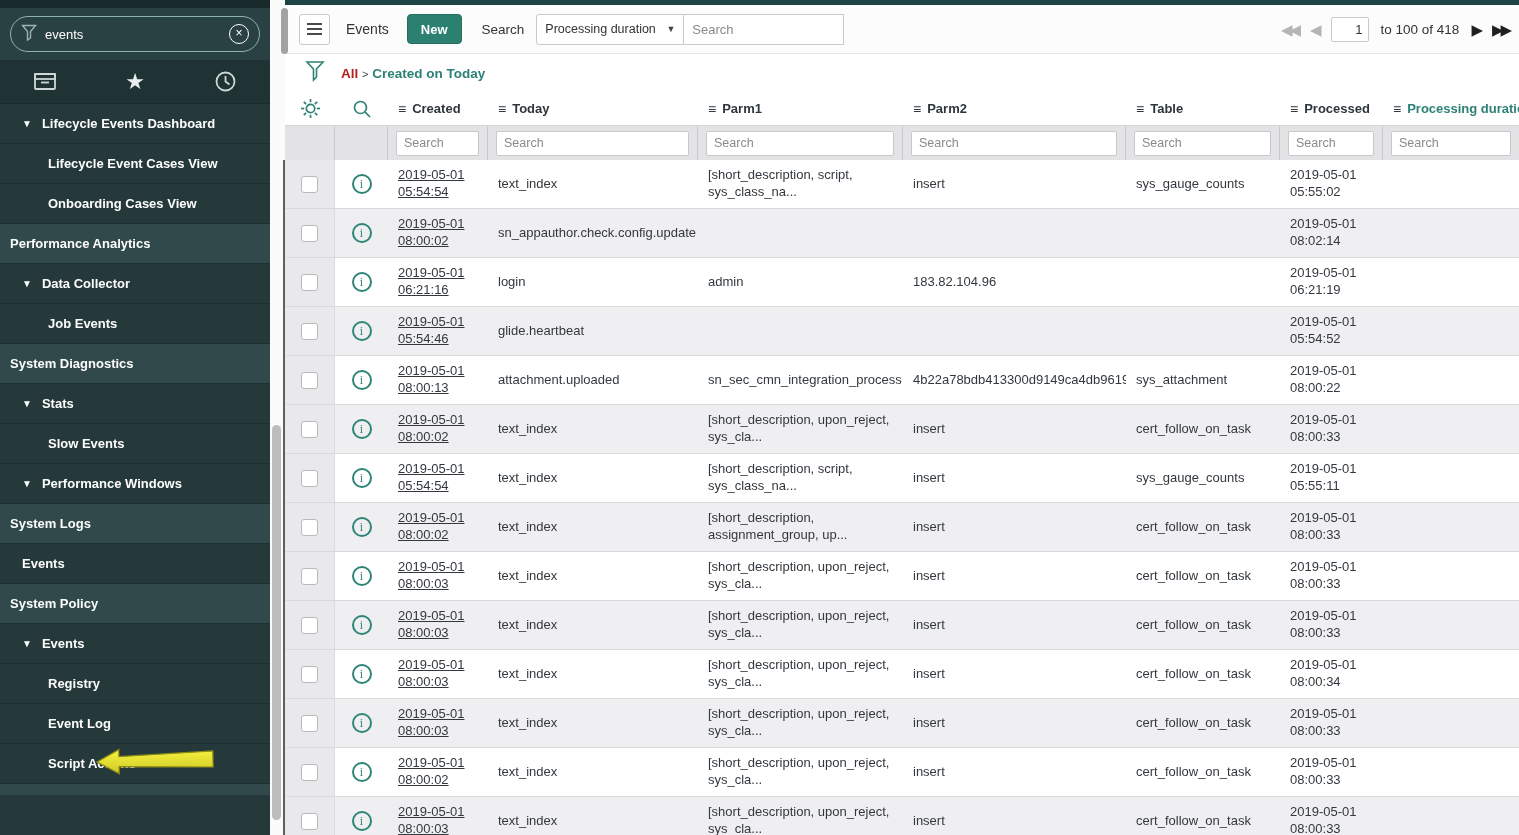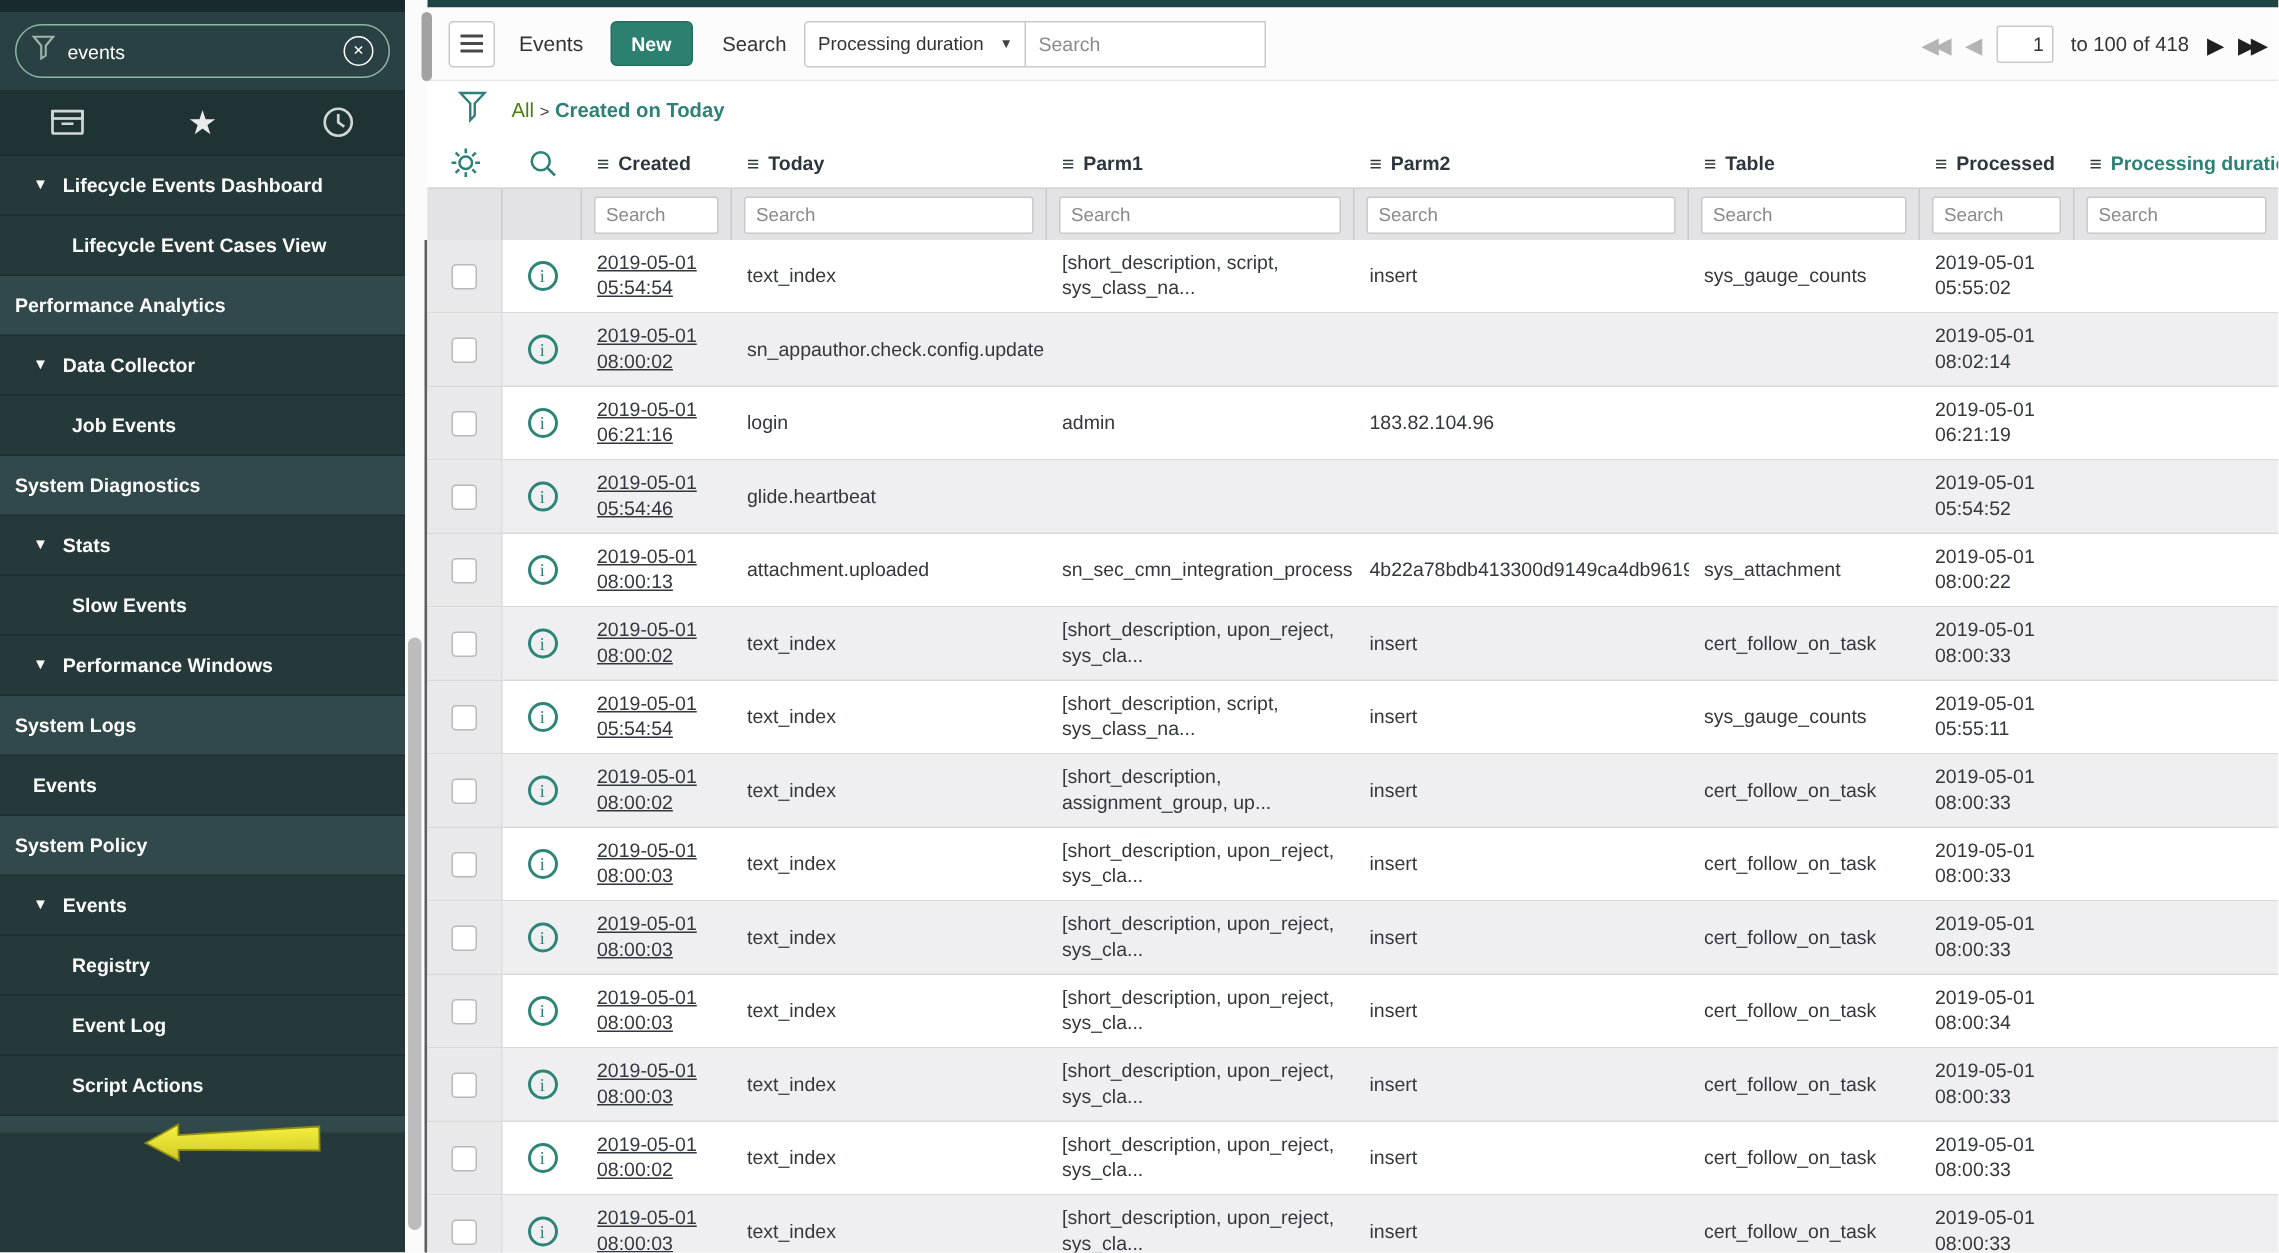--- a/index.html
+++ b/index.html
@@ -47,21 +47,21 @@
 
   .paging { position:absolute; right:10px; top:0; height:49px; display:flex; align-items:center; gap:12px; }
   .pg-btn { font-size:15px; letter-spacing:-3px; cursor:pointer; }
   .pg-btn.disabled { color:#b4b4b6; cursor:default; }
   .pg-btn.on { color:#1f1f1f; }
   .pg-input { width:38px; height:25px; border:1px solid #c9c9c9; border-radius:2px; text-align:right; font-size:13px; padding:0 5px; color:#333; font-family:"Liberation Sans",sans-serif; }
   .pg-range { font-size:13.5px; color:#333; }
 
   .breadcrumb { height:38px; display:flex; align-items:center; padding:0 20px; background:#fff; gap:8px; }
   .bc-text { font-size:13.5px; }
-  .bc-all { color:#4d7c0f; cursor:pointer; }
+  .bc-all { color:#b91c1c; cursor:pointer;font-weight:bold; }
   .bc-sep { color:#444; font-size:11px; }
   .bc-cond { color:#2e8176; cursor:pointer;font-weight:bold; }
 
   
   .lrow { display:grid; grid-template-columns:50px 53px 100px 210px 205px 223px 154px 103px minmax(0,1fr); }
   .hdr { height:33px; align-items:center; background:#fff; }
   .hcell { display:flex; align-items:center; gap:6px; padding-left:10px; font-size:13px; font-weight:bold; color:#2c363c; cursor:pointer; white-space:nowrap; overflow:hidden; }
   .hcell .bars { font-size:14px; font-weight:bold; color:#2c363c; }
   .hcell.sorted span.lbl { color:#2e8176; }
   .icon-cell { display:flex; align-items:center; justify-content:center; cursor:pointer; }
@@ -123,20 +123,23 @@
       </span>
     </div>
   </div>
   <nav class="nav-menu">
       <div class="nav-item lvl1">
         <span class="tri">▼</span>
         <span>Lifecycle Events Dashboard</span>
       </div>
       <div class="nav-item lvl2">
         <span>Lifecycle Event Cases View</span>
+      </div>
+      <div class="nav-item lvl2">
+        <span>Onboarding Cases View</span>
       </div>
       <div class="nav-item lvl0">
         <span>Performance Analytics</span>
       </div>
       <div class="nav-item lvl1">
         <span class="tri">▼</span>
         <span>Data Collector</span>
       </div>
       <div class="nav-item lvl2">
         <span>Job Events</span>

